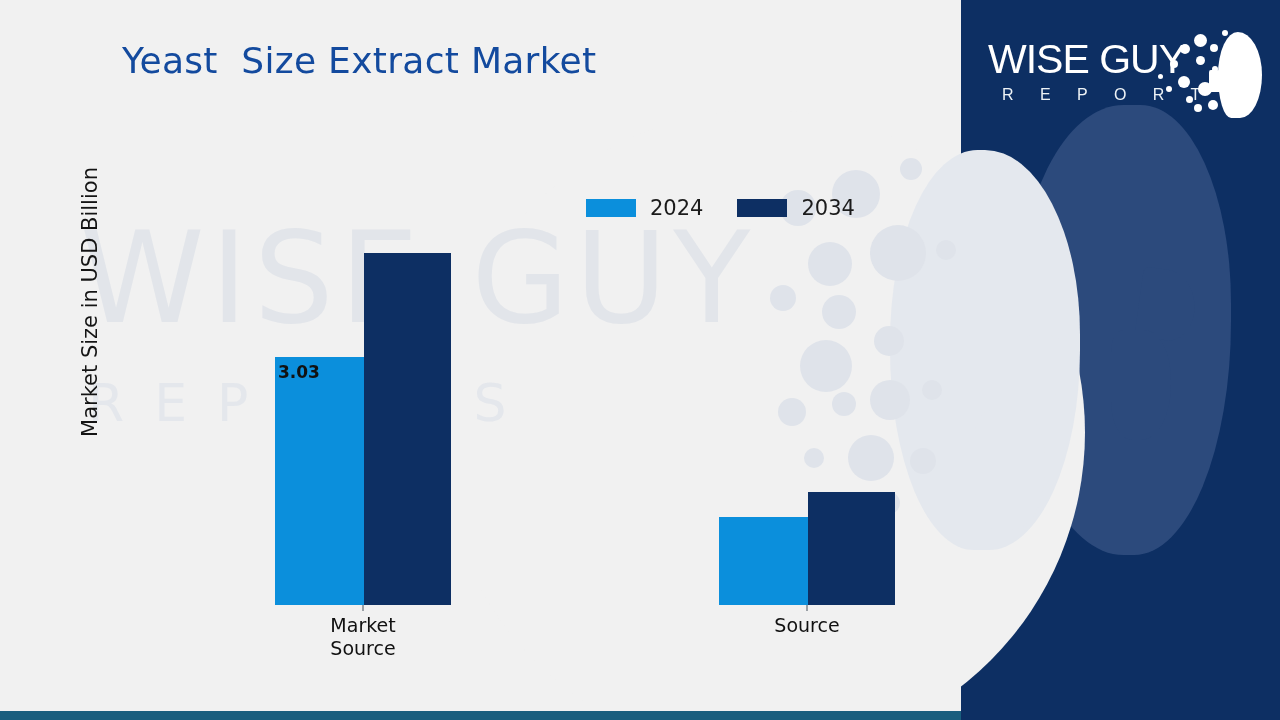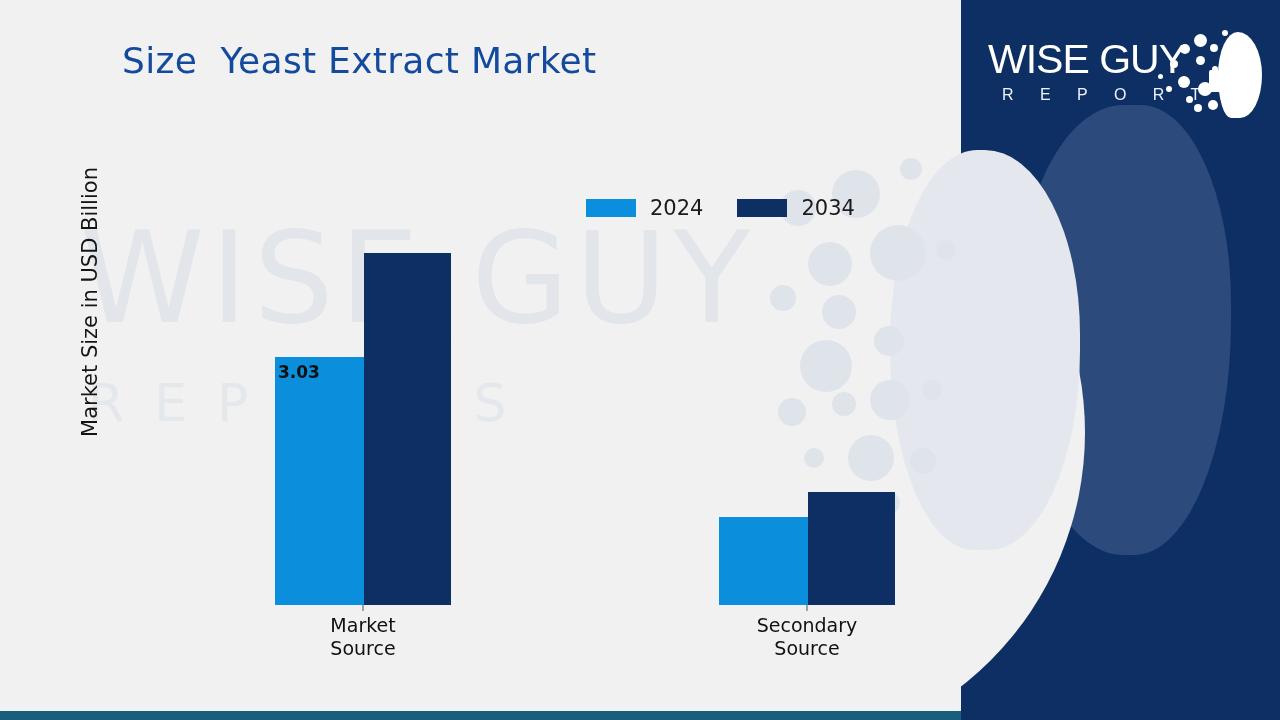--- a/index.html
+++ b/index.html
@@ -302,21 +302,21 @@
     <span class="blob" style="left:78px;top:305px;width:46px;height:46px;"></span>
     <span class="blob" style="left:140px;top:318px;width:26px;height:26px;"></span>
     <span class="blob" style="left:108px;top:362px;width:22px;height:22px;"></span>
   </div>
 
   <div class="watermark">
     <div class="wm-line1">WISE GUY</div>
     <div class="wm-line2">REPORTS</div>
   </div>
 
-  <div class="title">Size  Yeast Extract Market</div>
+  <div class="title">Yeast  Size Extract Market</div>
 
   <div class="y-axis-label">Market Size in USD Billion</div>
 
   <div class="legend">
     <div class="legend-item">
       <span class="legend-swatch" style="background:#0b8fdc;"></span>
       <span class="legend-label">2024</span>
     </div>
     <div class="legend-item">
       <span class="legend-swatch" style="background:#0d2f63;"></span>
@@ -338,21 +338,20 @@
       <div>Source</div>
     </div>
 
     <div class="bar" style="left:719px;width:89px;height:88px;background:#0b8fdc;"></div>
 
     <div class="bar" style="left:808px;width:87px;height:113px;background:#0d2f63;"></div>
 
     <div class="tick" style="left:806px;top:605px;"></div>
 
     <div class="cat-label" style="left:707px;top:614px;width:200px;">
-      <div>Secondary</div>
       <div>Source</div>
     </div>
   </div>
 
   <div class="bottom-strip"></div>
 
   <div class="logo">
     <div class="logo-wise">WISE GUY</div>
     <div class="logo-reports">R E P O R T S</div>
     <div class="logo-dots">

